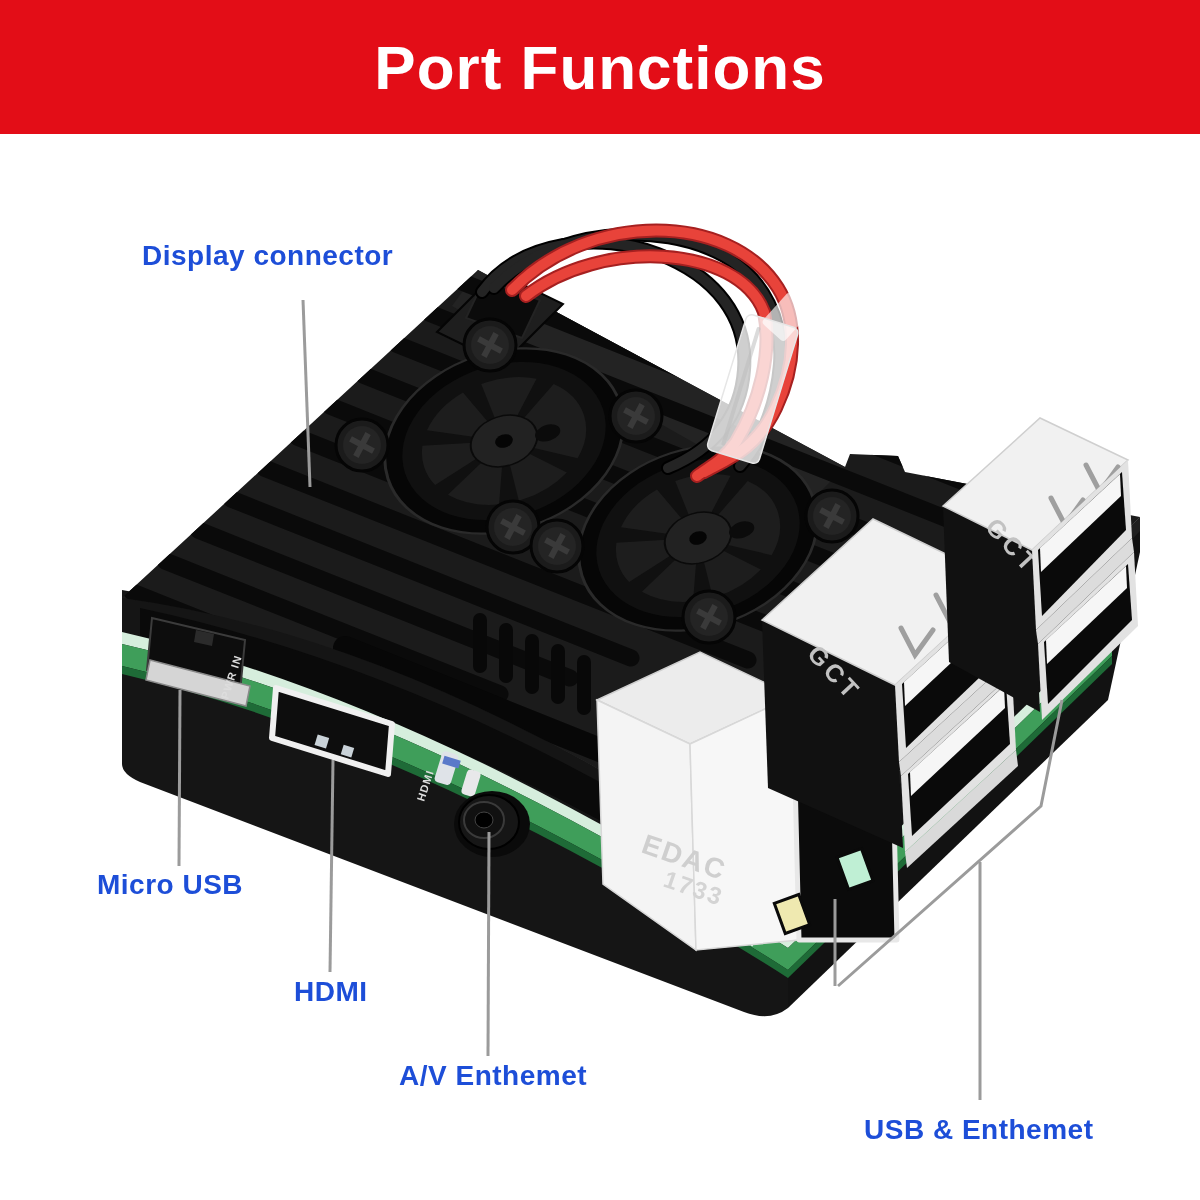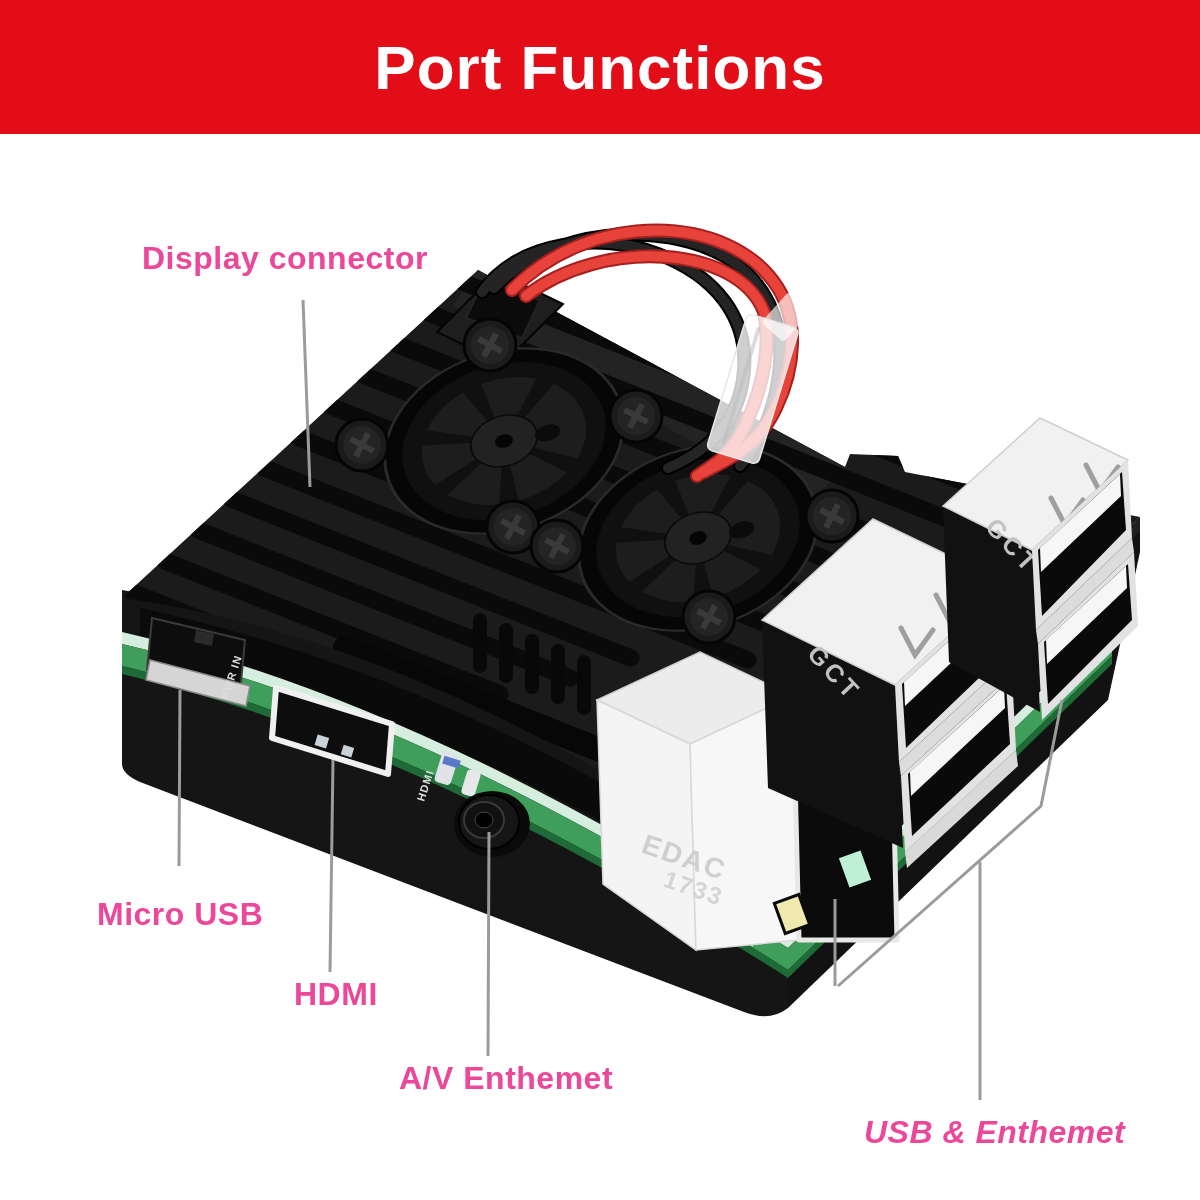--- a/index.html
+++ b/index.html
@@ -1,27 +1,27 @@
 <!DOCTYPE html>
 <html><head>
 <meta charset="utf-8">
 <style>
   html,body{margin:0;padding:0;background:#fff;width:1200px;height:1200px;overflow:hidden;}
   body{font-family:"Liberation Sans","DejaVu Sans",sans-serif;position:relative;}
   .banner{position:absolute;left:0;top:0;width:1200px;height:134px;background:#E30D17;
           display:flex;align-items:center;justify-content:center;}
   .banner h1{margin:2px;color:#fff;font-size:62px;font-weight:bold;letter-spacing:1px;}
   .scene{position:absolute;left:0;top:0;width:1200px;height:1200px;}
-  .callout-label{position:absolute;font-size:32px;font-weight:bold;color:#ec4899;
+  .callout-label{position:absolute;font-size:28px;font-weight:bold;color:#1d4ed8;
                  white-space:nowrap;letter-spacing:.5px;}
   #lbl-display{left:142px;top:240px;}
-  #lbl-microusb{left:97px;top:869px;margin-top:27px;}
+  #lbl-microusb{left:97px;top:869px;}
   #lbl-hdmi{left:294px;top:976px;}
   #lbl-av{left:399px;top:1060px;}
-  #lbl-usbeth{left:864px;top:1114px;font-style:italic;}
+  #lbl-usbeth{left:864px;top:1114px;}
 </style>
 </head>
 <body>
 
 <div class="banner">
   <h1>Port Functions</h1>
 </div>
 
 <svg class="scene" width="1200" height="1200" viewBox="0 0 1200 1200">
   <defs>

